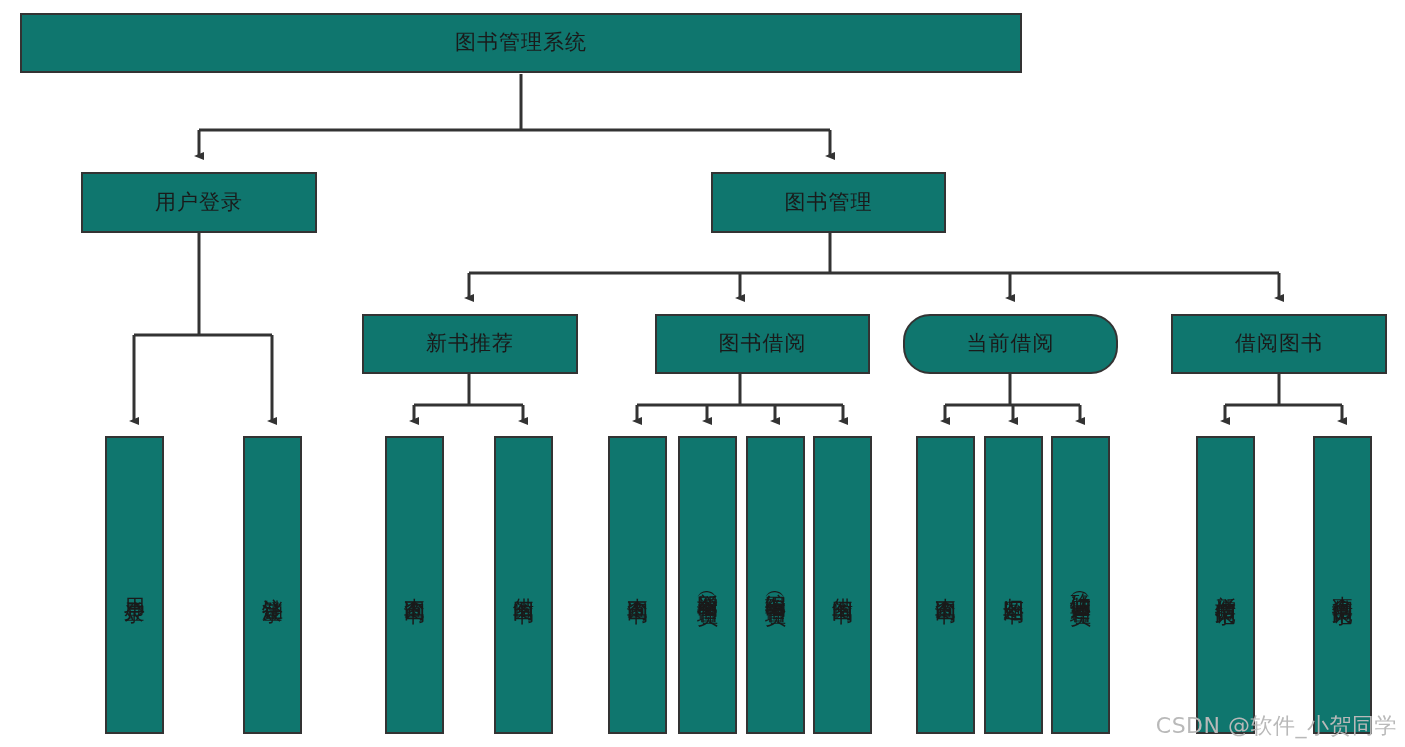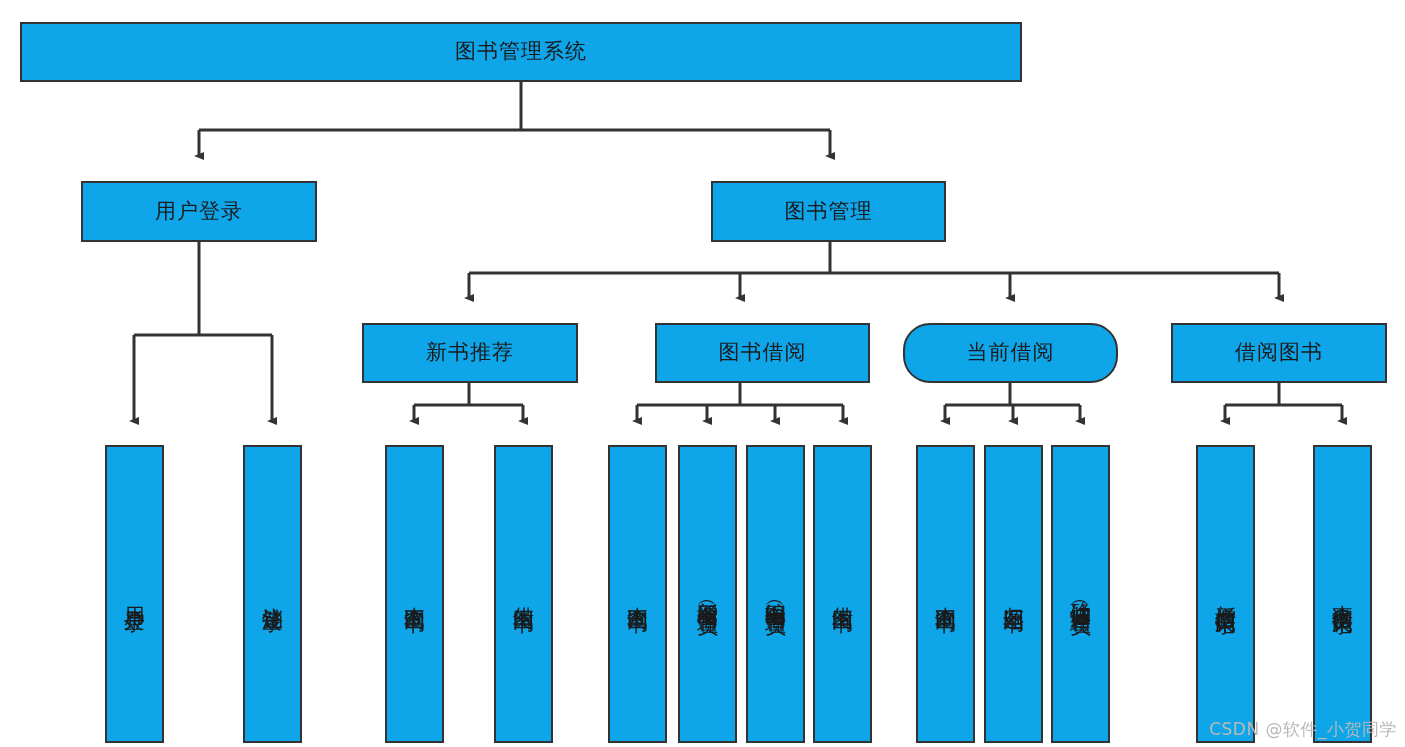--- a/index.html
+++ b/index.html
@@ -22,28 +22,27 @@
     left: 0;
     top: 0;
     width: 1405px;
     height: 747px;
     pointer-events: none;
   }
   .node {
     position: absolute;
     box-sizing: border-box;
     border: 2px solid #333333;
-    background: #0ea5e9;
+    background: #0f766e;
     display: flex;
     align-items: center;
     justify-content: center;
     text-align: center;
     color: #1a1a1a;
     z-index: 2;
-    margin-top: 9px;
   }
   .node-h {
     font-size: 21px;
     line-height: 1.2;
     letter-spacing: 1px;
   }
   .node-v {
     writing-mode: vertical-rl;
     text-orientation: upright;
     font-size: 21px;
@@ -56,21 +55,21 @@
   .node-v .vtext {
     writing-mode: vertical-rl;
     text-orientation: upright;
     display: block;
     max-height: 100%;
   }
   #watermark {
     position: absolute;
     right: 8px;
     bottom: 6px;
-    font-size: 17px;
+    font-size: 22px;
     color: #b9b9b9;
     letter-spacing: 0.5px;
     z-index: 5;
     white-space: nowrap;
   }
 </style>
 </head>
 <body>
 
 <div id="canvas">

